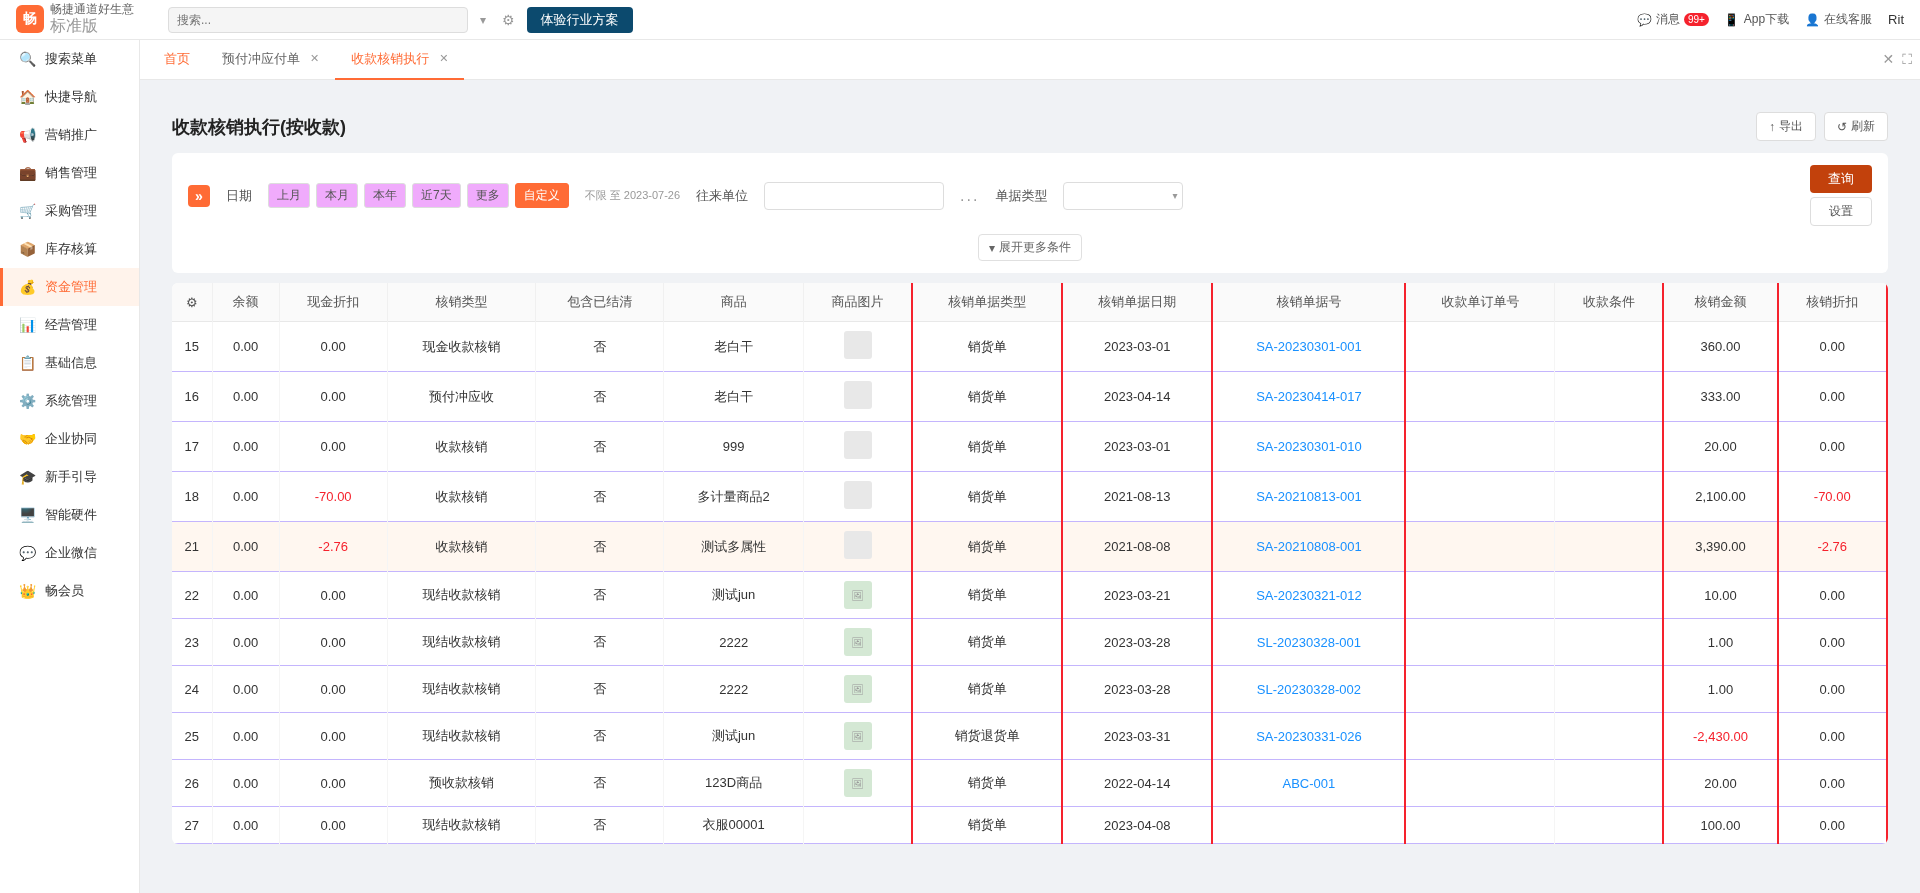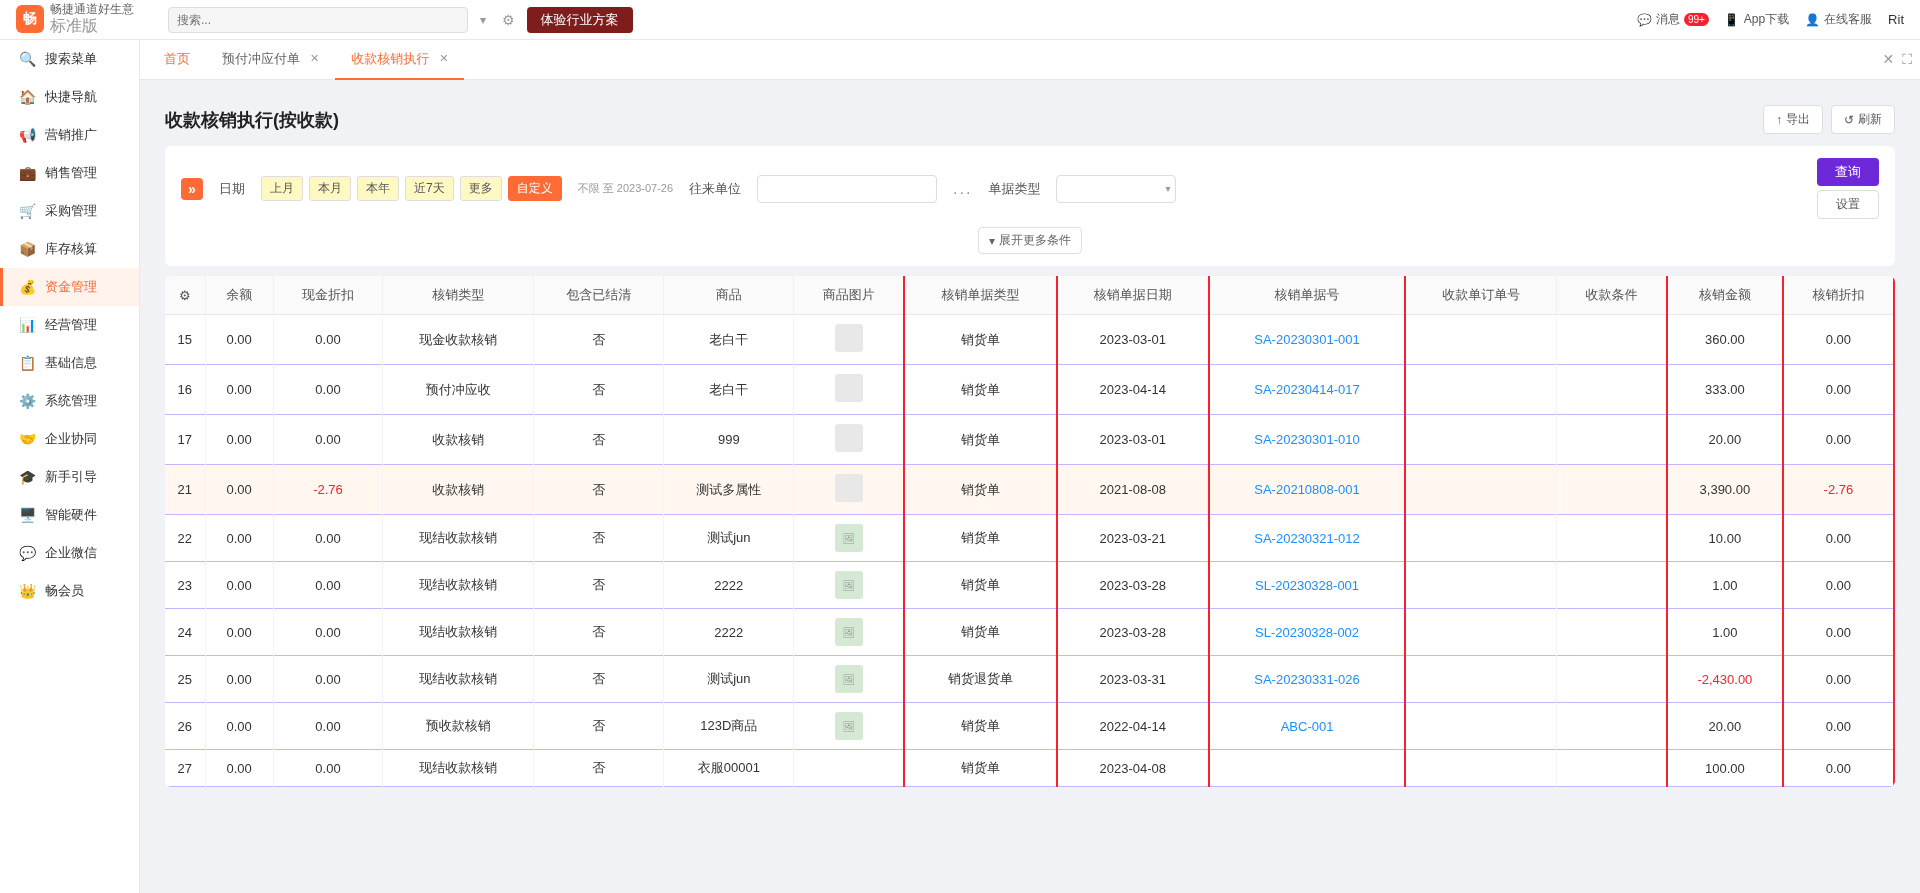--- a/index.html
+++ b/index.html
@@ -46,21 +46,21 @@
       color: #999;
       font-size: 12px;
     }
     .top-bar-actions {
       display: flex;
       align-items: center;
       gap: 16px;
       margin-left: auto;
     }
     .top-bar-btn {
-      background: #7f1d1d;
+      background: #0c4a6e;
       color: white;
       border: none;
       border-radius: 4px;
       padding: 4px 14px;
       font-size: 13px;
       cursor: pointer;
     }
     .top-bar-icon-btn {
       display: flex;
       align-items: center;
@@ -158,21 +158,21 @@
       margin-left: auto;
       display: flex;
       gap: 8px;
     }
     .tab-bar-icon { color: #999; cursor: pointer; font-size: 14px; }
 
     
     .page-content {
       flex: 1;
       overflow: auto;
-      padding: 25px;
+      padding: 32px;
       background: #f0f2f5;
     }
 
     
     .page-header {
       display: flex;
       align-items: center;
       justify-content: space-between;
       margin-bottom: 12px;
     }
@@ -217,21 +217,21 @@
       justify-content: center;
       font-size: 14px;
       font-weight: bold;
     }
     .filter-label { font-size: 13px; color: #555; white-space: nowrap; }
     .filter-date-group { display: flex; align-items: center; gap: 6px; }
     .date-btn {
       padding: 3px 8px;
       border: 1px solid #ddd;
       border-radius: 3px;
-      background: #fef9c3;
+      background: #f0abfc;
       font-size: 12px;
       color: #555;
       cursor: pointer;
     }
     .date-btn.custom {
       background: #ff6b35;
       color: white;
       border-color: #ff6b35;
     }
     .filter-input {
@@ -250,21 +250,21 @@
       padding: 4px 24px 4px 10px;
       font-size: 12px;
       color: #333;
       height: 28px;
       background: #fff;
       min-width: 120px;
       appearance: none;
       cursor: pointer;
     }
     .query-btn {
-      background: #6d28d9;
+      background: #c2410c;
       color: white;
       border: none;
       border-radius: 4px;
       padding: 5px 18px;
       font-size: 13px;
       cursor: pointer;
     }
     .settings-btn {
       background: #fff;
       color: #555;
@@ -613,20 +613,42 @@
       <td class="col-h1">销货单</td>
       <td class="col-h2">2023-03-01</td>
       <td class="col-h3">
         <a class="text-link">SA-20230301-010</a>
       </td>
       <td></td>
       <td></td>
       <td class="col-h1">20.00</td>
       <td class="col-h1">0.00</td>
     </tr>
+              <tr>
+      <td>18</td>
+      <td>0.00</td>
+      <td class="text-red">-70.00</td>
+      <td>收款核销</td>
+      <td>否</td>
+      <td>多计量商品2</td>
+      <td>
+        <div class="img-thumb ">
+          
+        </div>
+      </td>
+      <td class="col-h1">销货单</td>
+      <td class="col-h2">2021-08-13</td>
+      <td class="col-h3">
+        <a class="text-link">SA-20210813-001</a>
+      </td>
+      <td></td>
+      <td></td>
+      <td class="col-h1">2,100.00</td>
+      <td class="col-h1" style="color:#f5222d;">-70.00</td>
+    </tr>
               <tr class="highlighted">
       <td>21</td>
       <td>0.00</td>
       <td class="text-red">-2.76</td>
       <td>收款核销</td>
       <td>否</td>
       <td>测试多属性</td>
       <td>
         <div class="img-thumb ">
           

